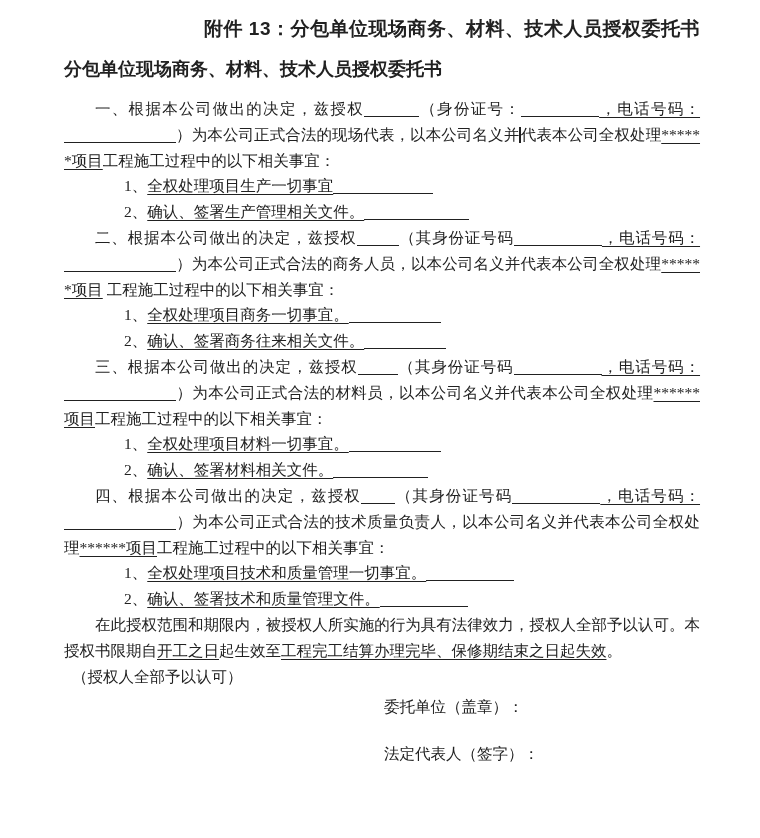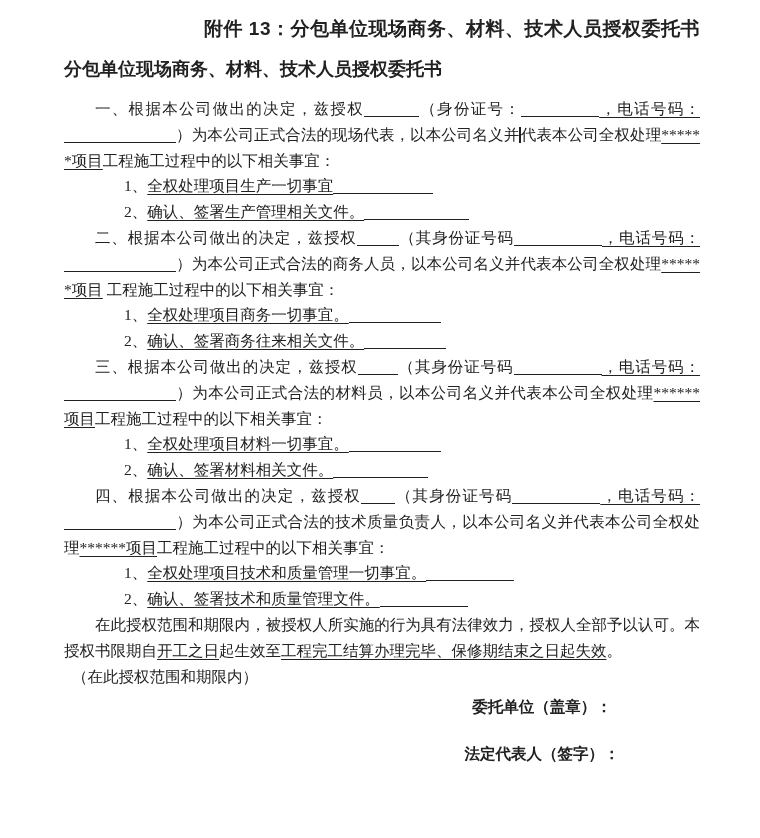--- a/index.html
+++ b/index.html
@@ -40,21 +40,21 @@
   .para {
     margin: 0;
     font-size: 15.5px;
     line-height: 25.8px;
     text-align: justify;
     word-break: break-all;
   }
   .para.body { text-indent: 2em; }
   .para.item { padding-left: 60px; }
   .para.note { margin-left: 8px; }
-  .para.sign { margin-left: 320px; margin-top: 5px; text-align: center; font-weight: bold; }
+  .para.sign { margin-left: 320px; margin-top: 5px; text-align: left; }
   .para.sign + .para.sign { margin-top: 21px; }
   .u {
     text-decoration: underline;
     text-underline-offset: 3px;
     text-decoration-thickness: 1px;
   }
   .blank {
     display: inline-block;
     height: 14px;
     border-bottom: 1px solid #212121;
@@ -81,17 +81,17 @@
       <p class="para body"><span class="t">二、根据本公司做出的决定，兹授权</span><span class="blank" style="width: 42px;"></span><span class="t">（其身份证号码</span><span class="blank" style="width: 88px;"></span><span class="u">，电话号码：</span><span class="blank" style="width: 112px;"></span><span class="t">）为本公司正式合法的商务人员，以本公司名义并代表本公司全权处理</span><span class="u">******项目</span><span class="t"> 工程施工过程中的以下相关事宜：</span></p>
       <p class="para item"><span class="t">1、</span><span class="u">全权处理项目商务一切事宜。</span><span class="blank" style="width: 92px;"></span></p>
       <p class="para item"><span class="t">2、</span><span class="u">确认、签署商务往来相关文件。</span><span class="blank" style="width: 82px;"></span></p>
       <p class="para body"><span class="t">三、根据本公司做出的决定，兹授权</span><span class="blank" style="width: 40px;"></span><span class="t">（其身份证号码</span><span class="blank" style="width: 88px;"></span><span class="u">，电话号码：</span><span class="blank" style="width: 112px;"></span><span class="t">）为本公司正式合法的材料员，以本公司名义并代表本公司全权处理</span><span class="u">******项目</span><span class="t">工程施工过程中的以下相关事宜：</span></p>
       <p class="para item"><span class="t">1、</span><span class="u">全权处理项目材料一切事宜。</span><span class="blank" style="width: 92px;"></span></p>
       <p class="para item"><span class="t">2、</span><span class="u">确认、签署材料相关文件。</span><span class="blank" style="width: 95px;"></span></p>
       <p class="para body"><span class="t">四、根据本公司做出的决定，兹授权</span><span class="blank" style="width: 34px;"></span><span class="t">（其身份证号码</span><span class="blank" style="width: 88px;"></span><span class="u">，电话号码：</span><span class="blank" style="width: 112px;"></span><span class="t">）为本公司正式合法的技术质量负责人，以本公司名义并代表本公司全权处理</span><span class="u">******项目</span><span class="t">工程施工过程中的以下相关事宜：</span></p>
       <p class="para item"><span class="t">1、</span><span class="u">全权处理项目技术和质量管理一切事宜。</span><span class="blank" style="width: 88px;"></span></p>
       <p class="para item"><span class="t">2、</span><span class="u">确认、签署技术和质量管理文件。</span><span class="blank" style="width: 88px;"></span></p>
       <p class="para body"><span class="t">在此授权范围和期限内，被授权人所实施的行为具有法律效力，授权人全部予以认可。本授权书限期自</span><span class="u">开工之日</span><span class="t">起生效至</span><span class="u">工程完工结算办理完毕、保修期结束之日起失效</span><span class="t">。</span></p>
-      <p class="para note"><span class="t">（在此授权范围和期限内）</span></p>
+      <p class="para note"><span class="t">（授权人全部予以认可）</span></p>
       <p class="para sign"><span class="t">委托单位（盖章）：</span></p>
       <p class="para sign"><span class="t">法定代表人（签字）：</span></p>
     </div>
 </div>
 
 </body></html>

